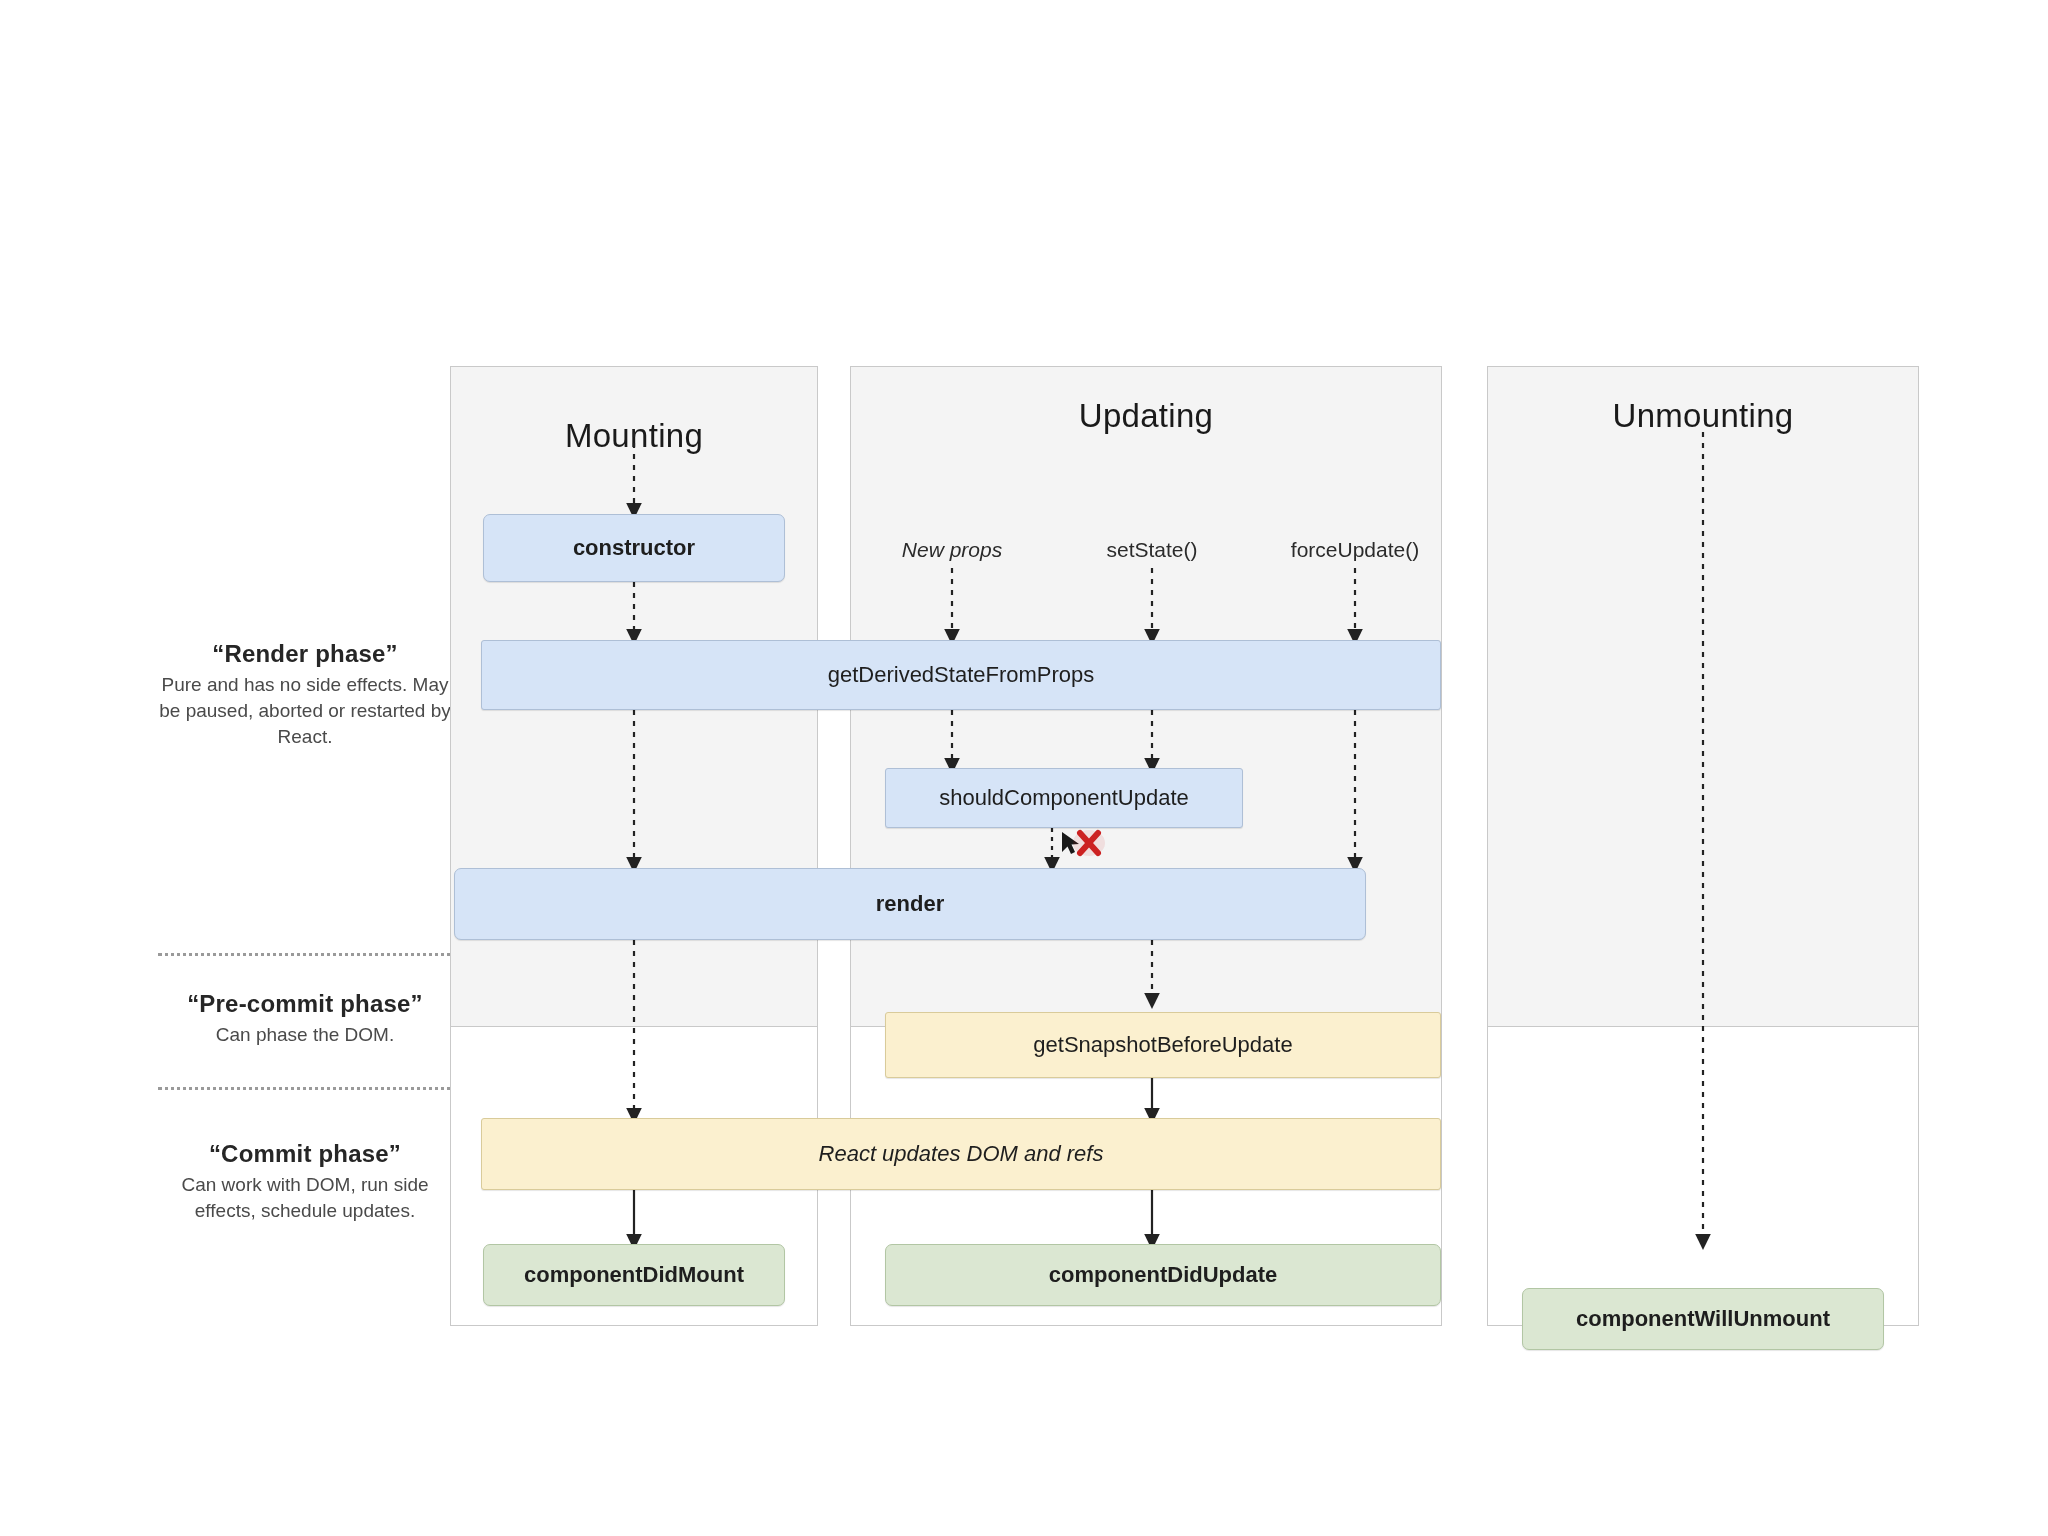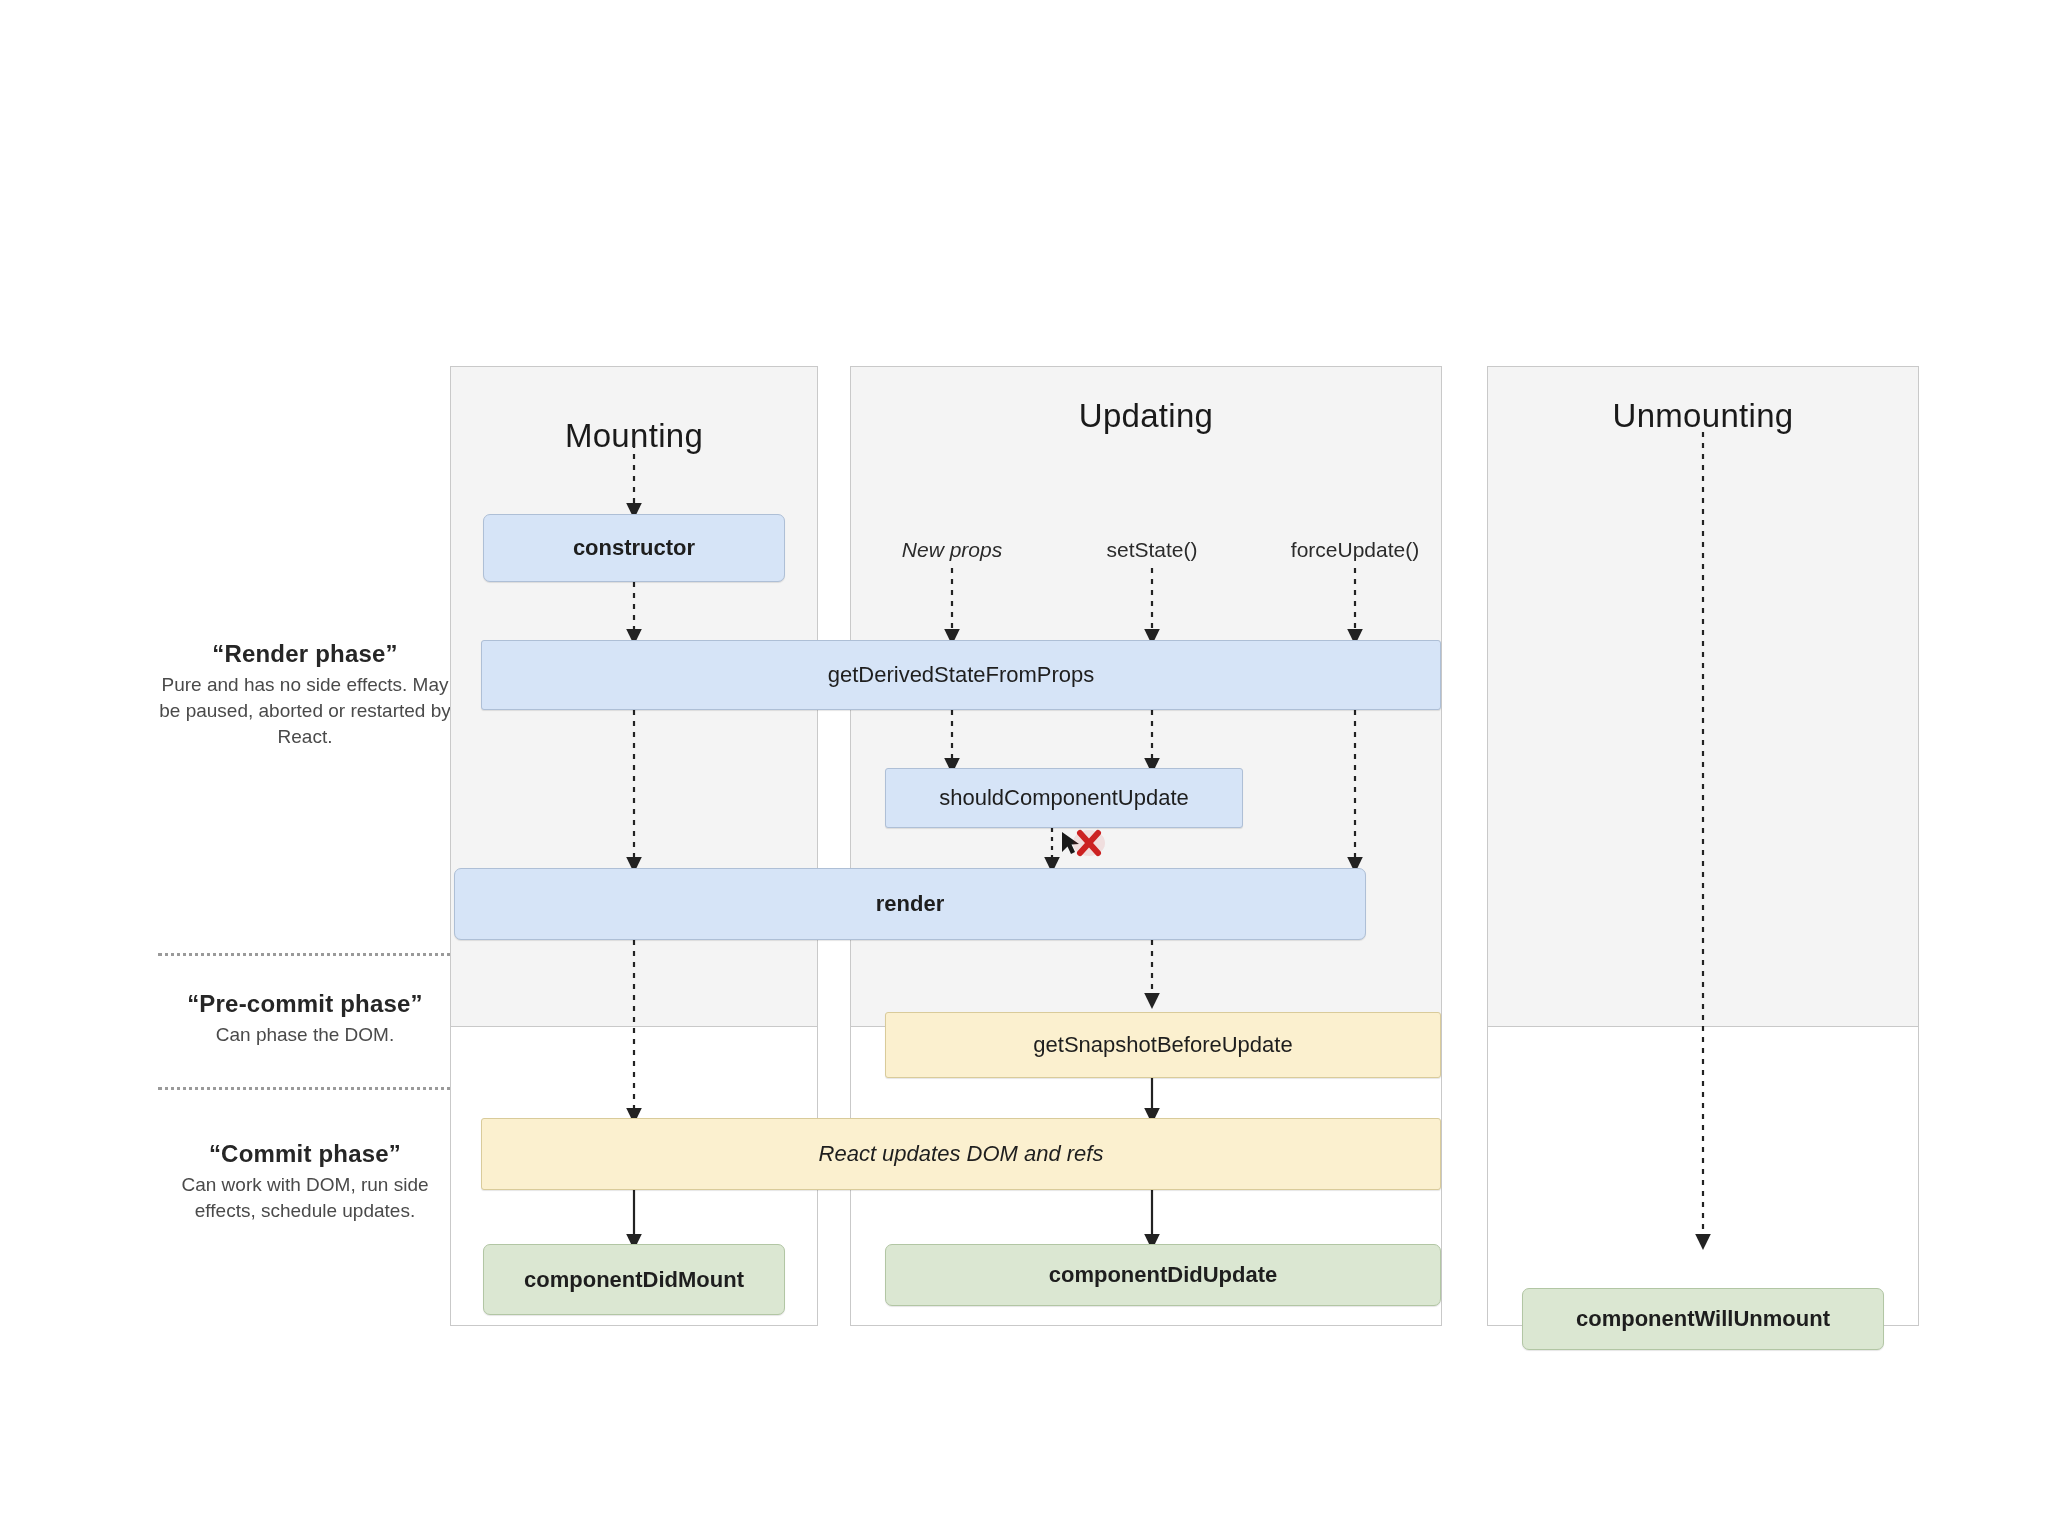--- a/index.html
+++ b/index.html
@@ -160,19 +160,19 @@
   <div class="node blue square" style="left:481px;top:640px;width:960px;height:70px;">getDerivedStateFromProps</div>
 
   <div class="node blue square" style="left:885px;top:768px;width:358px;height:60px;">shouldComponentUpdate</div>
 
   <div class="node blue bold" style="left:454px;top:868px;width:912px;height:72px;">render</div>
 
   <div class="node yellow square" style="left:885px;top:1002px;width:556px;height:66px;margin-top:10px;">getSnapshotBeforeUpdate</div>
 
   <div class="node yellow italic square" style="left:481px;top:1118px;width:960px;height:72px;">React updates DOM and refs</div>
 
-  <div class="node green bold" style="left:483px;top:1244px;width:302px;height:71px;">componentDidMount</div>
+  <div class="node green bold" style="left:483px;top:1244px;width:302px;height:62px;">componentDidMount</div>
 
   <div class="node green bold" style="left:885px;top:1244px;width:556px;height:62px;">componentDidUpdate</div>
 
   <div class="node green bold" style="left:1522px;top:1288px;width:362px;height:62px;">componentWillUnmount</div>
 
 </div>
 
 </body></html>

